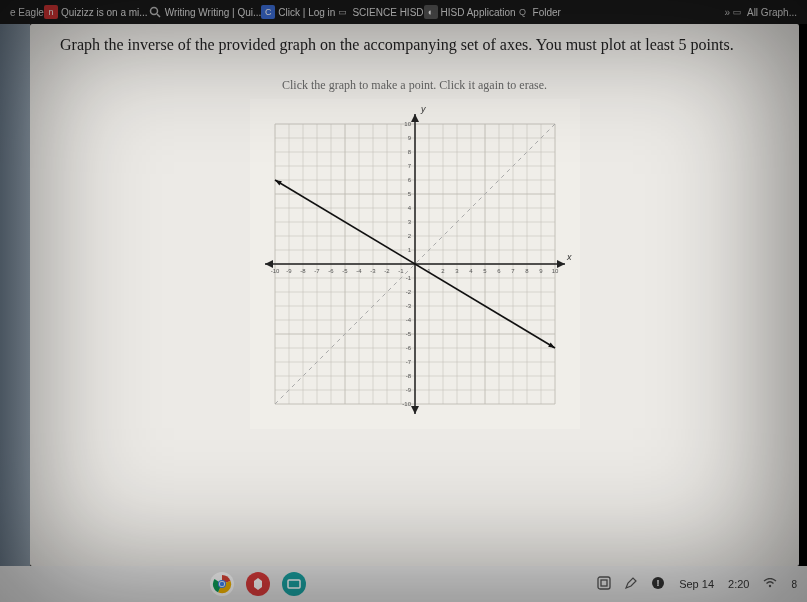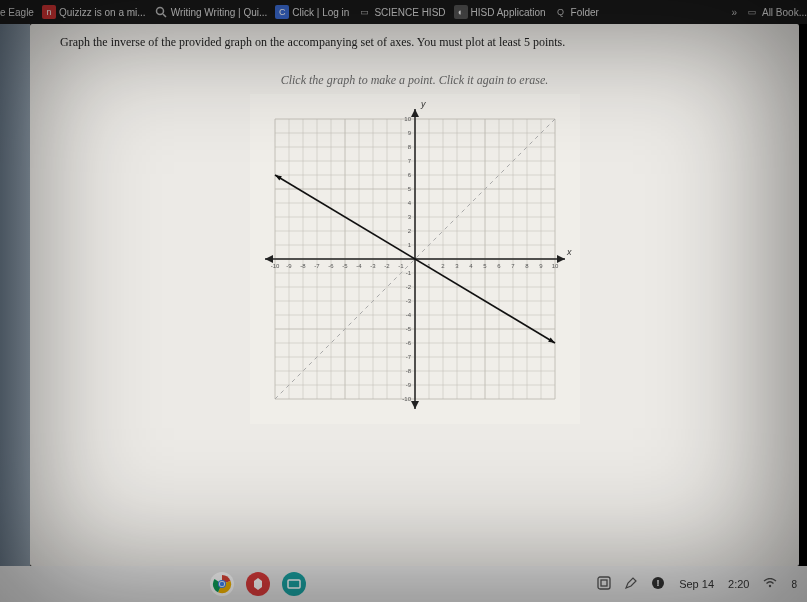--- a/index.html
+++ b/index.html
@@ -3,46 +3,45 @@
 <meta charset="utf-8">
 <style>
   * { margin: 0; padding: 0; box-sizing: border-box; }
   body {
     width: 807px; height: 602px;
     background: #000; font-family: Arial, sans-serif;
     position: relative; overflow: hidden;
   }
   .browser-chrome {
     width: 100%; height: 24px; background: #1a1a1a;
-    display: flex; align-items: center; padding: 0 0;
-    color: #ddd; font-size: 10px; gap: 8px;
+    display: flex; align-items: center; padding: 0 10px;
+    color: #ddd; font-size: 10px; 
   }
   .bookmark { display: flex; align-items: center; gap: 3px; cursor: pointer; white-space: nowrap; }
   .bookmark .icon { width: 14px; height: 14px; display: inline-flex; align-items: center; justify-content: center; border-radius: 2px; font-size: 9px; }
   .bm-red { background: #cc3333; color: #fff; }
   .bm-blue { background: #3c6dd6; color: #fff; }
   .bm-folder { color: #bbb; }
   .bm-grey { background: #555; color: #fff; border-radius: 50%; }
   .bm-q { color: #bbb; }
   .chevron { margin-left: auto; color: #bbb; }
 
   .content {
     position: absolute; top: 24px; left: 30px; right: 8px; bottom: 36px;
     background: #eceae6; border-radius: 2px; overflow: hidden;
     padding: 10px 30px 0 30px;
   }
   .question {
     font-family: Georgia, 'Times New Roman', serif;
-    color: #222; font-size: 12px; line-height: 1.4;
+    color: #222; font-size: 16px; line-height: 1.4;
   }
   .instruction {
     margin-top: 22px; text-align: center;
     font-family: Georgia, serif; color: #666; font-size: 12px;
     margin-bottom: 6px;
-    font-style: italic;
   }
   .graph-wrap { display: flex; justify-content: center; }
   .graph {
     width: 330px; height: 330px; position: relative;
     background: #f0eee9;
   }
   .graph svg { position: absolute; top: 0; left: 0; }
 
   .taskbar {
     position: absolute; left: 0; right: 0; bottom: 0; height: 36px;
@@ -97,21 +96,21 @@
   </div>
   <div class="bookmark">
     <span class="icon bm-q">Q</span>
     <span>Folder</span>
   </div>
   <div class="bookmark chevron">
     <span>»</span>
   </div>
   <div class="bookmark">
     <span class="icon bm-folder">▭</span>
-    <span>All Book...</span>
+    <span>All Graph...</span>
   </div>
 </div>
 
 <div class="left-edge"></div>
 
 <div class="content">
   <div class="question">Graph the inverse of the provided graph on the accompanying set of axes. You must plot at least 5 points.</div>
   <div class="instruction">Click the graph to make a point. Click it again to erase.</div>
 
   <div class="graph-wrap">

